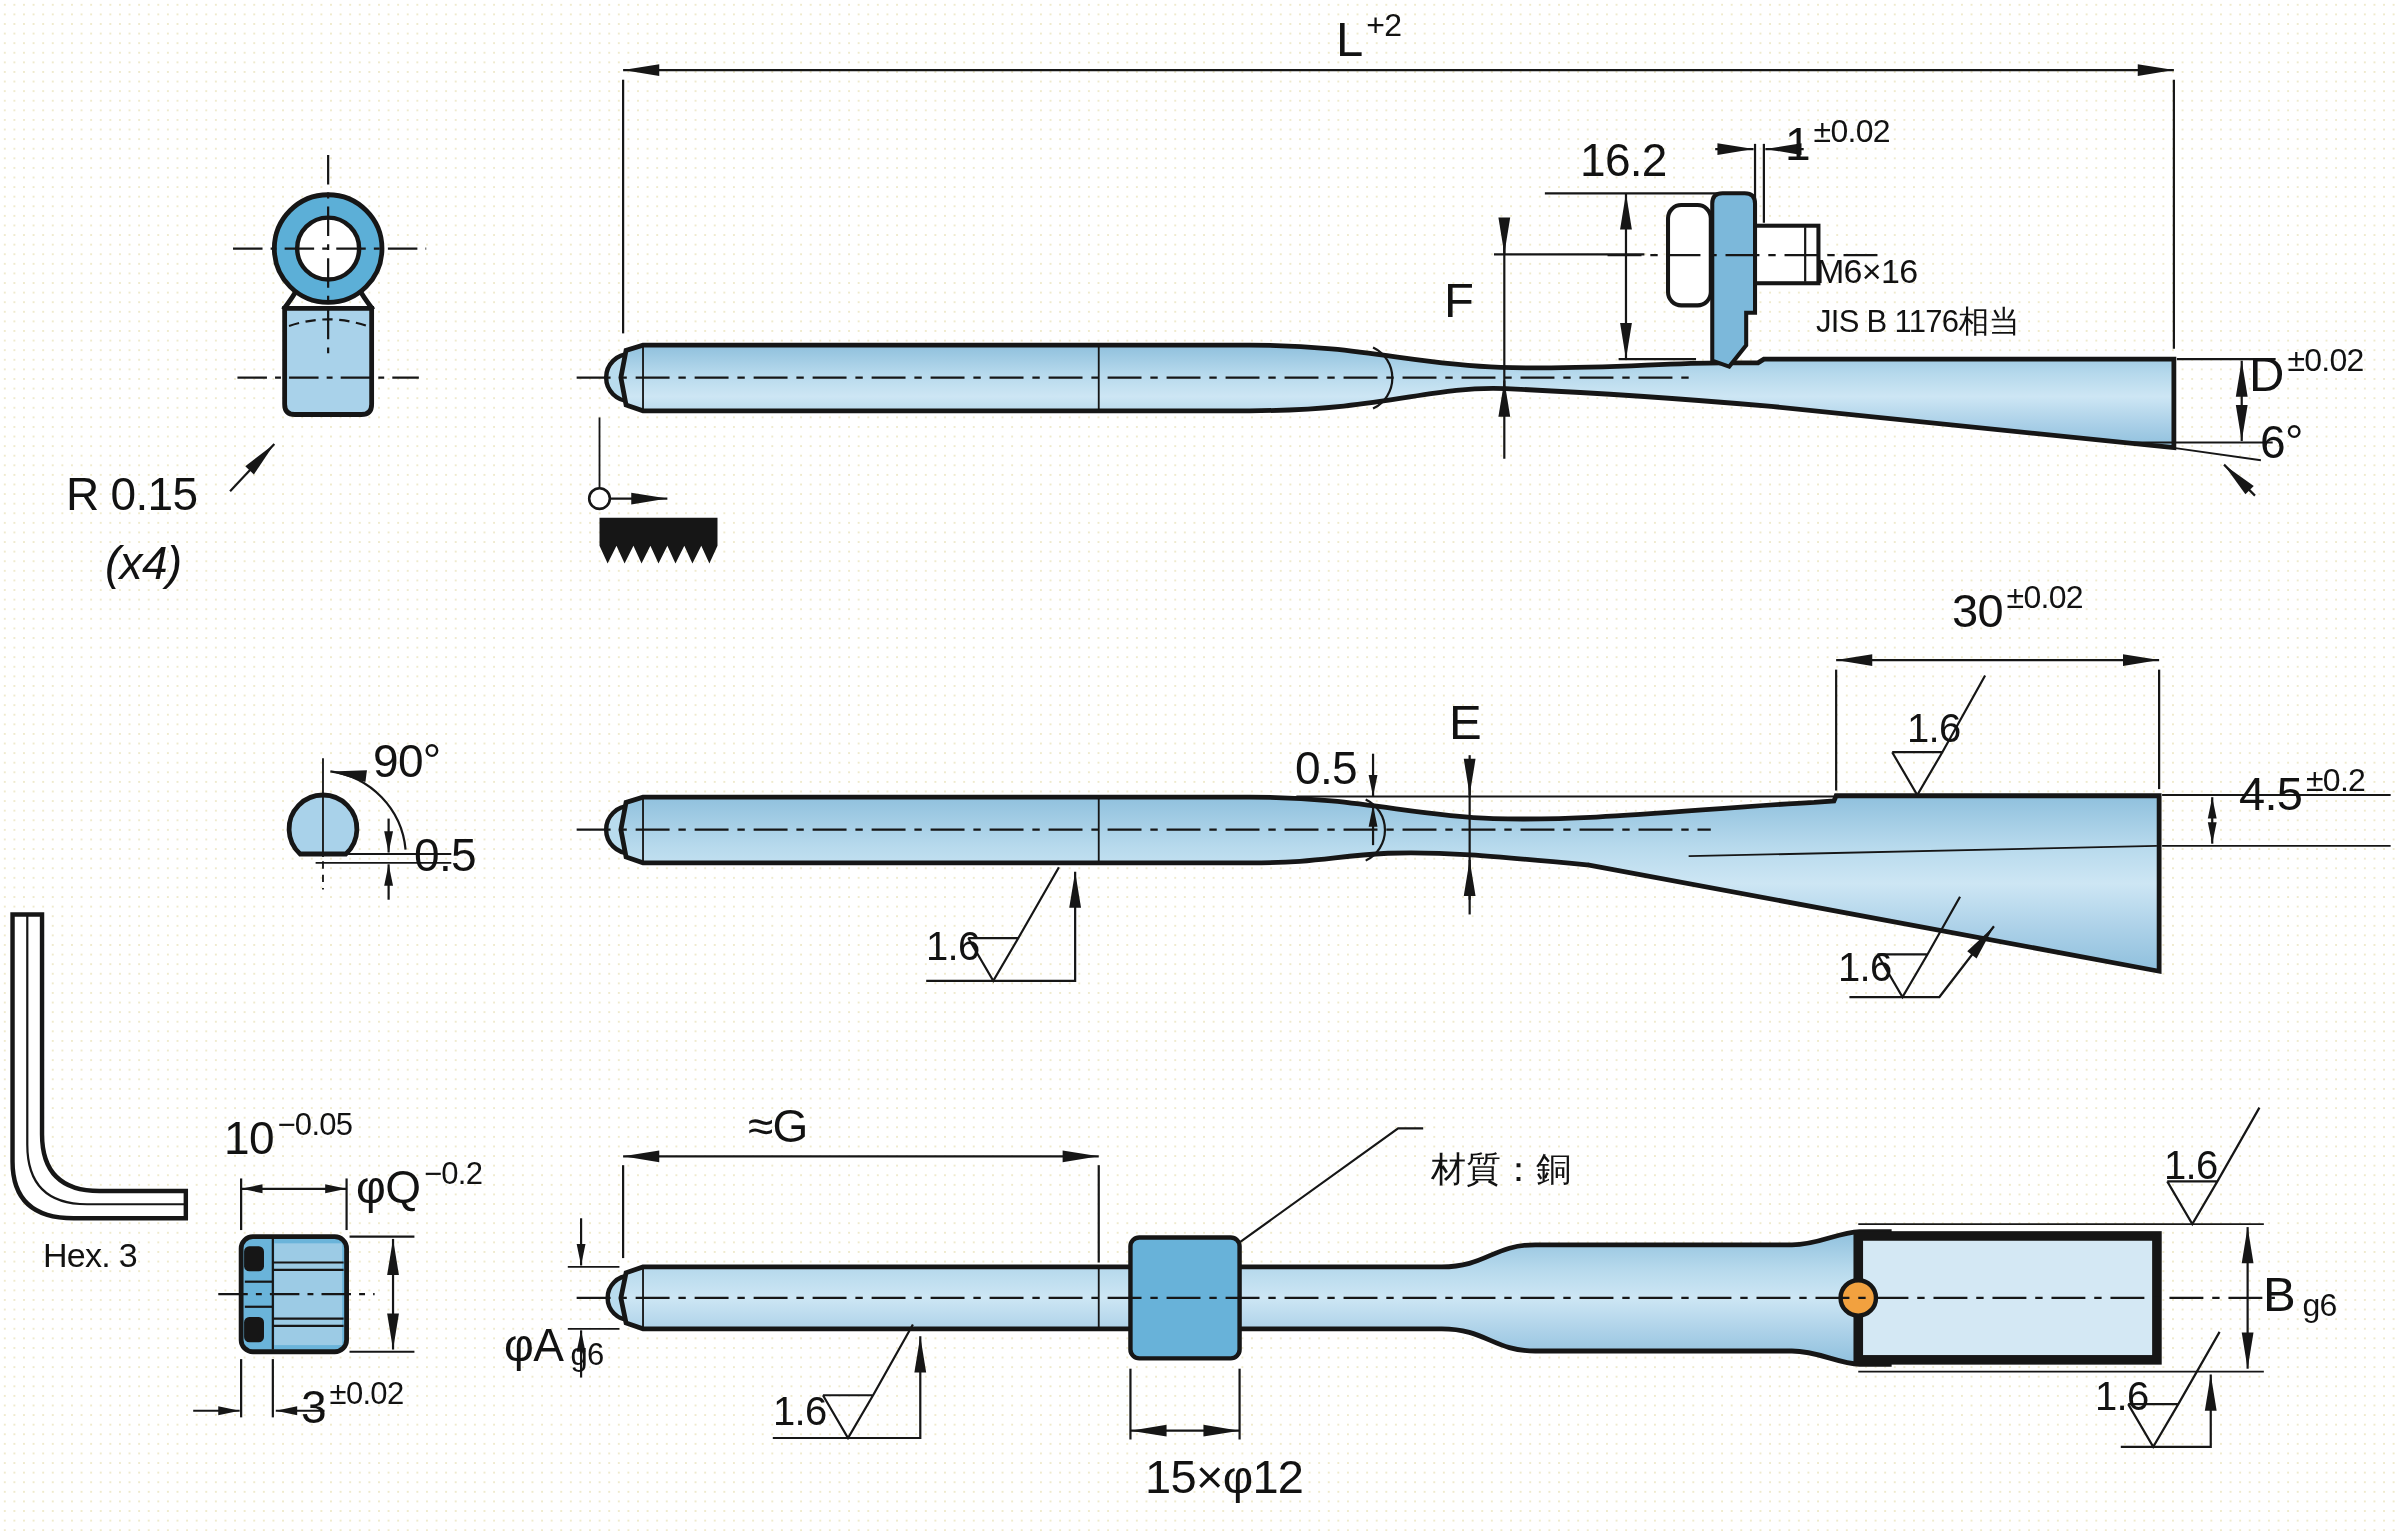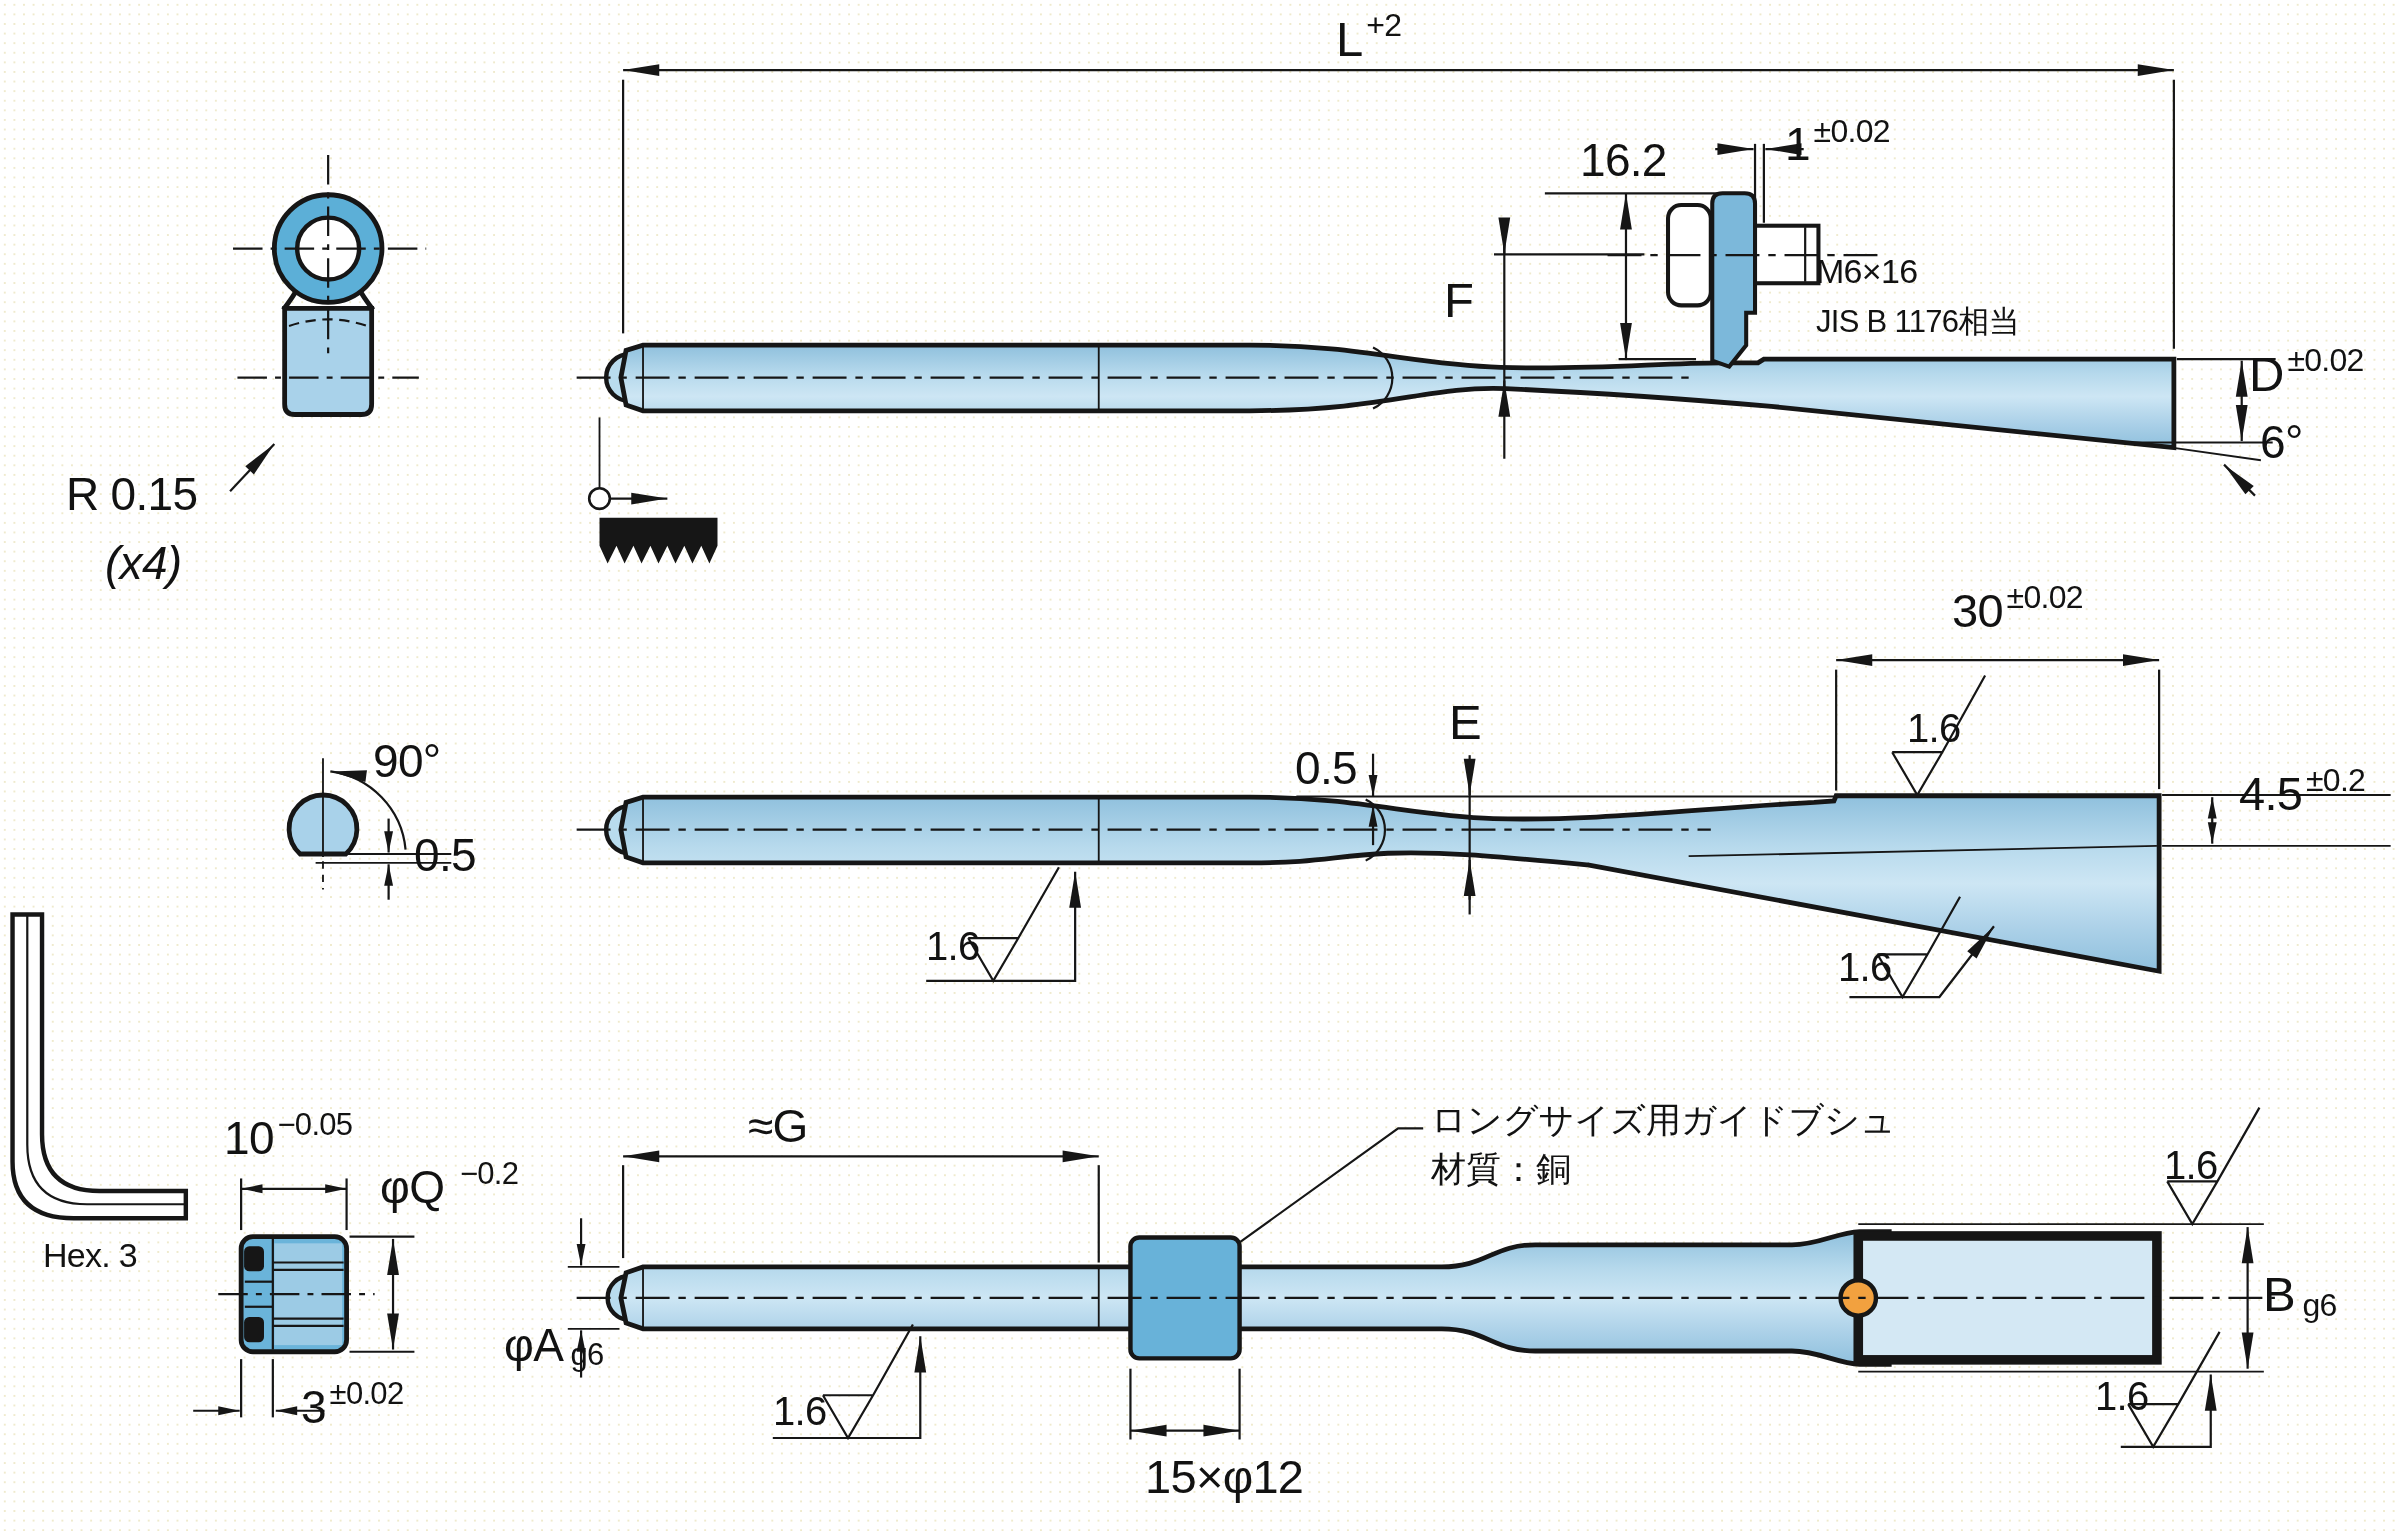--- a/index.html
+++ b/index.html
@@ -321,33 +321,32 @@
       <span class="sup">±0.2</span>
 </div>
 <div class="lbl finish" style="left:1907px;top:708px;">1.6</div>
 <div class="lbl finish" style="left:926px;top:926px;">1.6</div>
 <div class="lbl finish" style="left:1838px;top:947px;">1.6</div>
 
 <div class="lbl dim" style="left:224px;top:1115px;">
   <span class="base sm">10</span>
       <span class="sup sm">−0.05</span>
 </div>
-<div class="lbl dim" style="left:380px;top:1164px;gap:12px;">
+<div class="lbl dim" style="left:356px;top:1164px;">
   <span class="base sm">φQ</span>
       <span class="sup sm">−0.2</span>
 </div>
 <div class="lbl dim" style="left:301px;top:1384px;">
   <span class="base sm">3</span>
       <span class="sup sm">±0.02</span>
 </div>
 
 <div class="lbl t46" style="left:43px;top:1238px;">Hex. 3</div>
 
 <div class="lbl t62" style="left:748px;top:1103px;">≈G</div>
-<div class="lbl t48" style="left:1431px;top:1102px;">ロングサイズ用ガイドブシュ</div>
 <div class="lbl t48" style="left:1431px;top:1151px;">材質：銅</div>
 <div class="lbl dim" style="left:504px;top:1322px;">
   <span class="base sm">φA</span>
       <span class="fit sm">g6</span>
 </div>
 <div class="lbl t64" style="left:1145px;top:1453px;">15×φ12</div>
 <div class="lbl dim" style="left:2263px;top:1270px;">
   <span class="base lg">B</span>
       <span class="fit">g6</span>
 </div>

